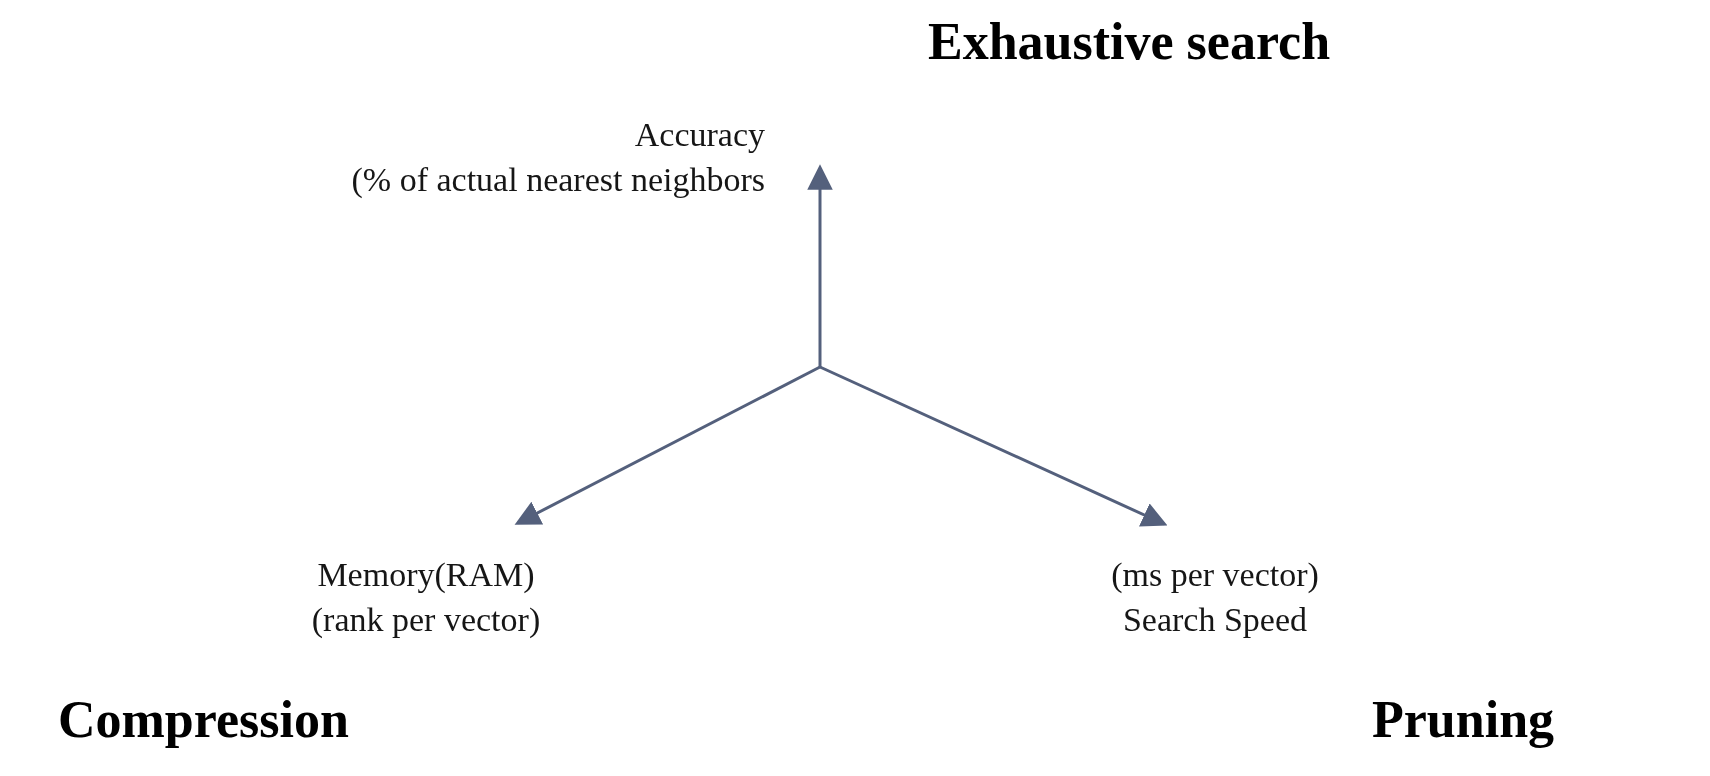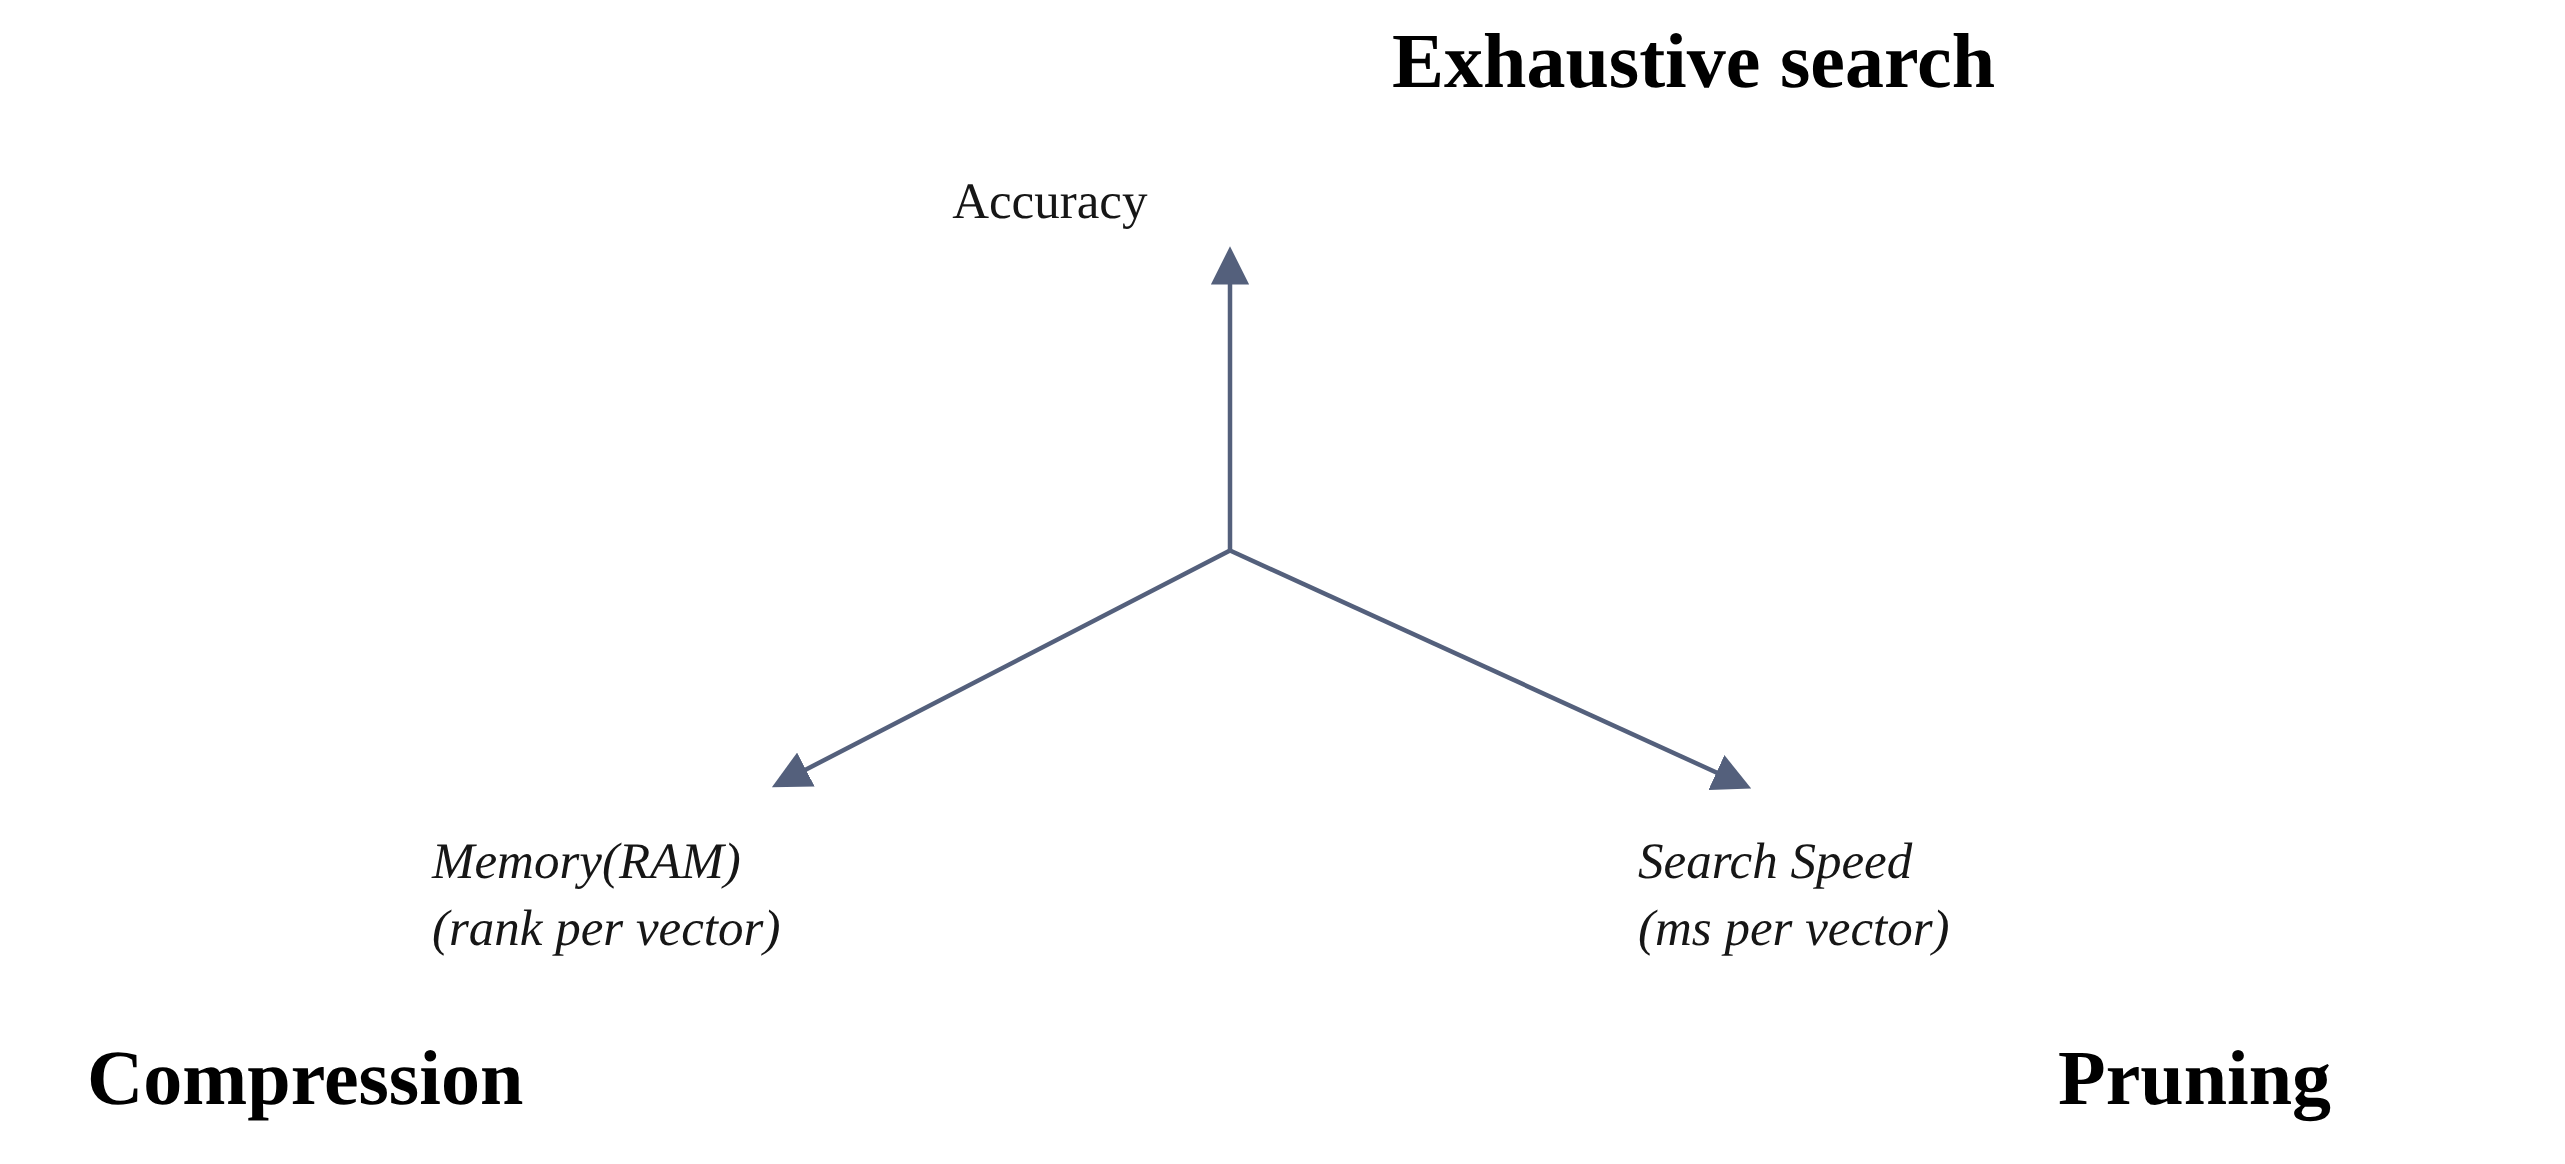--- a/index.html
+++ b/index.html
@@ -28,21 +28,21 @@
     fill: none;
   }
   .axis-label {
     position: absolute;
     color: #161616;
     font-size: 34px;
     line-height: 45px;
     white-space: nowrap;
   }
   .axis-label.right-align { text-align: right; }
-  .axis-label.center-align { text-align: left; font-style: italic; }
+  .axis-label.center-align { text-align: center; }
   .corner-label {
     position: absolute;
     color: #000000;
     font-size: 52px;
     font-weight: bold;
     line-height: 60px;
     white-space: nowrap;
   }
   #accuracy-label { top: 112px;  right: 945px; }
   #memory-label   { top: 552px; left: 288px;  width: 276px; }
@@ -62,30 +62,31 @@
         <path d="M 0 0 L 10 5 L 0 10 z" fill="#54607c"></path>
       </marker>
     </defs>
     <line class="axis-line" x1="820" y1="367" x2="820" y2="168" marker-end="url(#arrowhead)"></line>
     <line class="axis-line" x1="820" y1="367" x2="518" y2="523" marker-end="url(#arrowhead)"></line>
     <line class="axis-line" x1="820" y1="367" x2="1164" y2="524" marker-end="url(#arrowhead)"></line>
   </svg>
 
   <div class="axis-label right-align" id="accuracy-label">
     <div>Accuracy</div>
+    <div>(% of actual nearest neighbors</div>
   </div>
 
   <div class="axis-label center-align" id="memory-label">
     <div>Memory(RAM)</div>
     <div>(rank per vector)</div>
   </div>
 
   <div class="axis-label center-align" id="speed-label">
+    <div>(ms per vector)</div>
     <div>Search Speed</div>
-    <div>(ms per vector)</div>
   </div>
 
   <div class="corner-label" id="exhaustive-label">Exhaustive search</div>
 
   <div class="corner-label" id="compression-label">Compression</div>
 
   <div class="corner-label" id="pruning-label">Pruning</div>
 
 </div>
 

